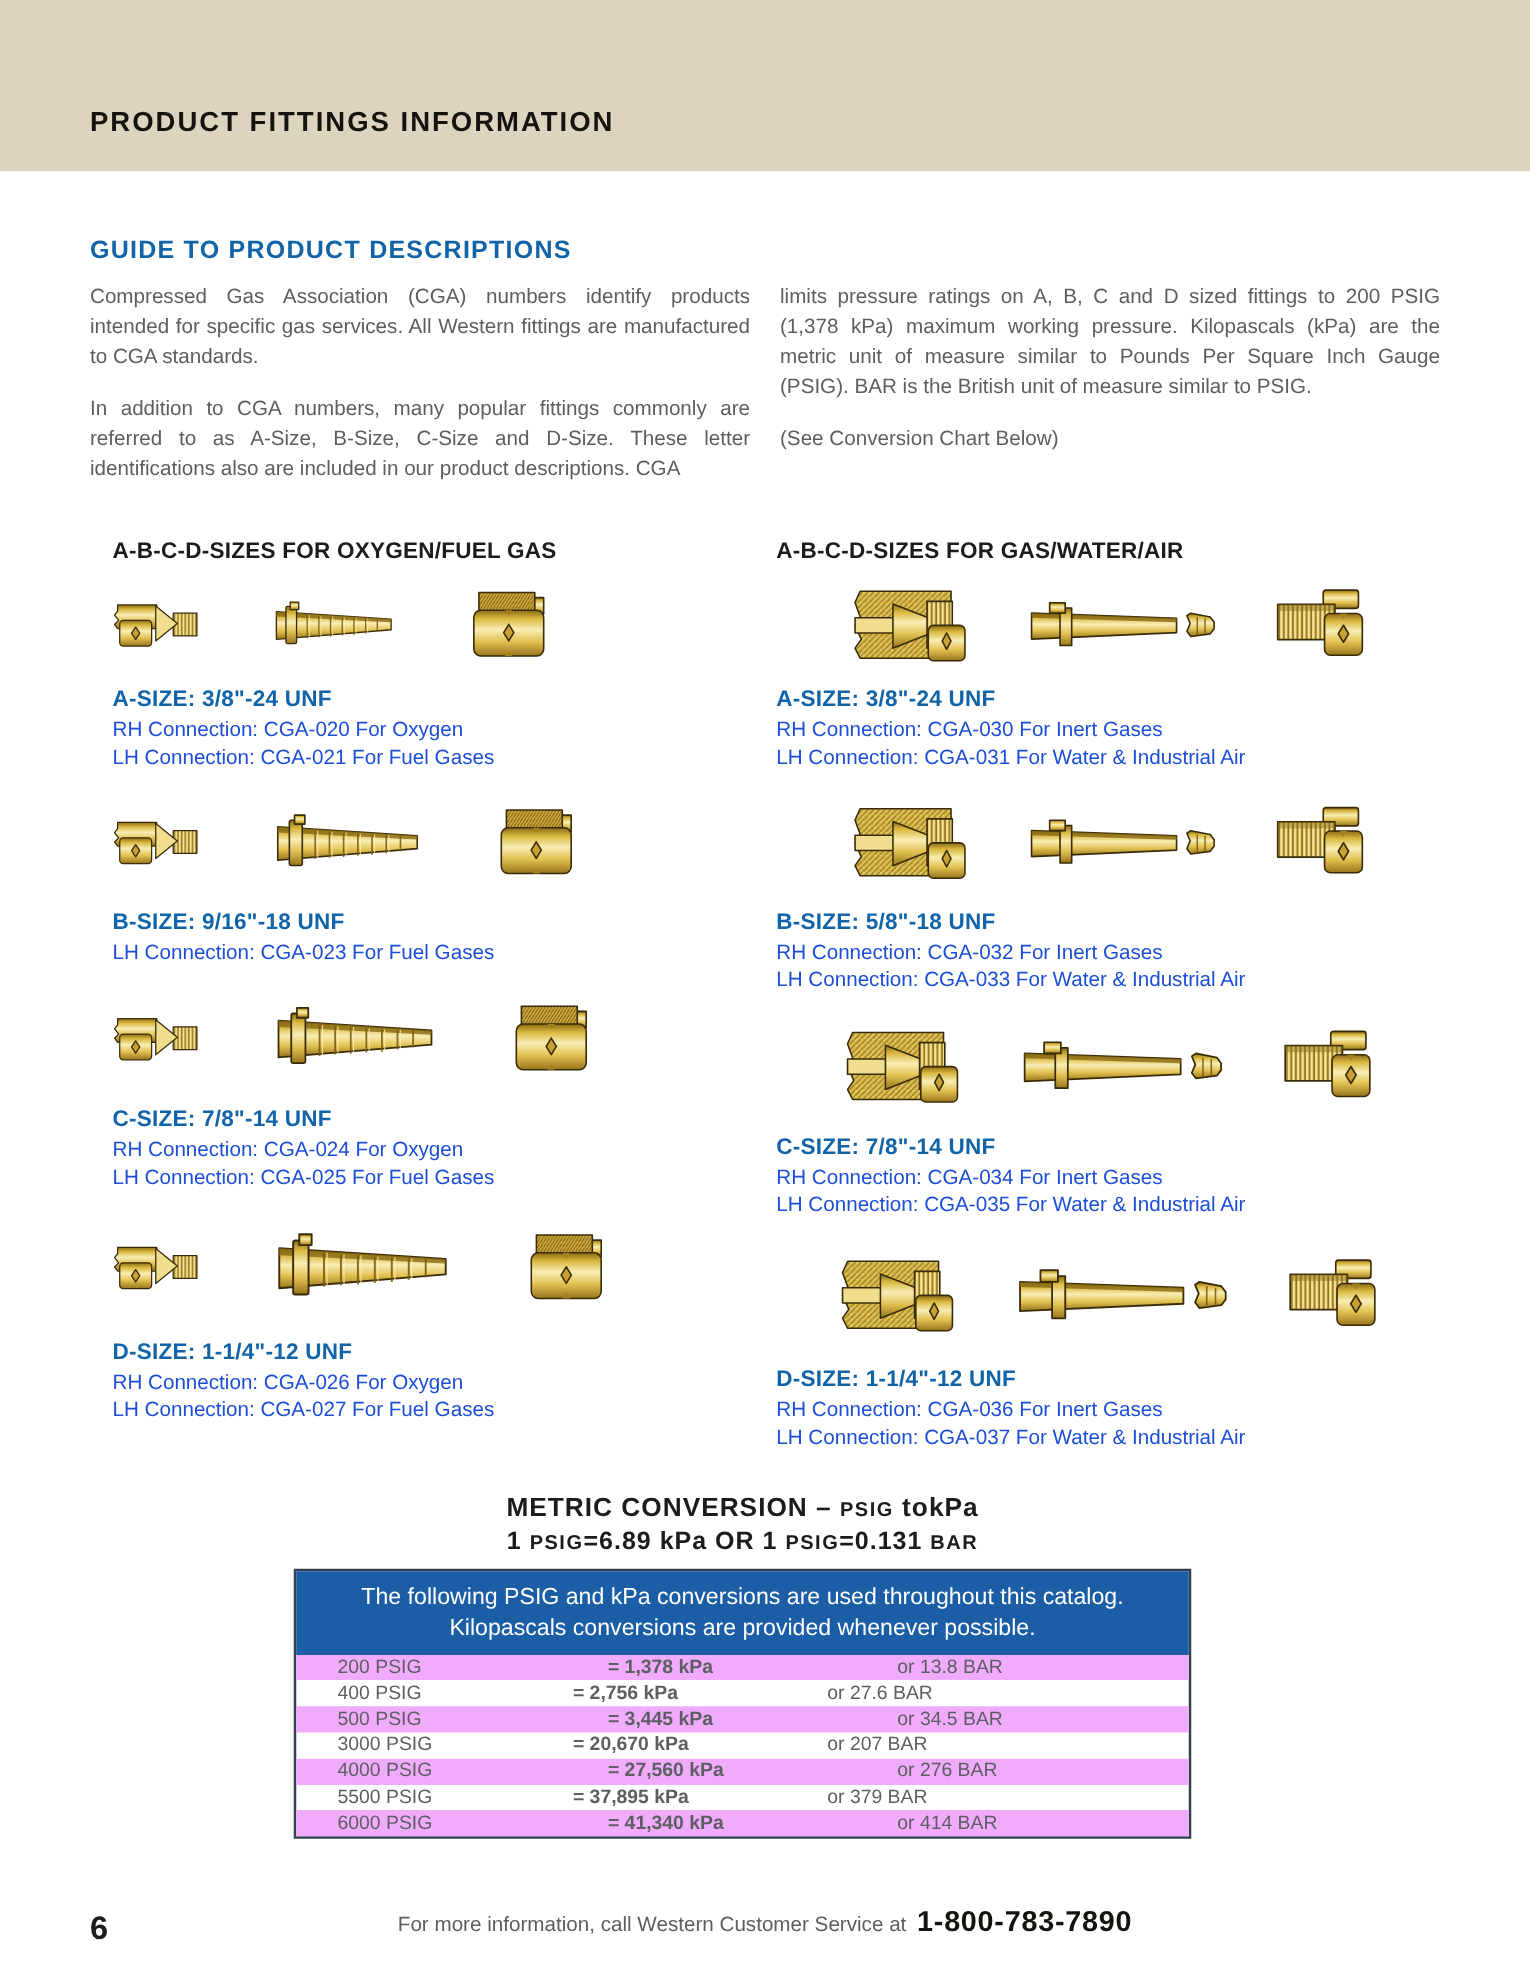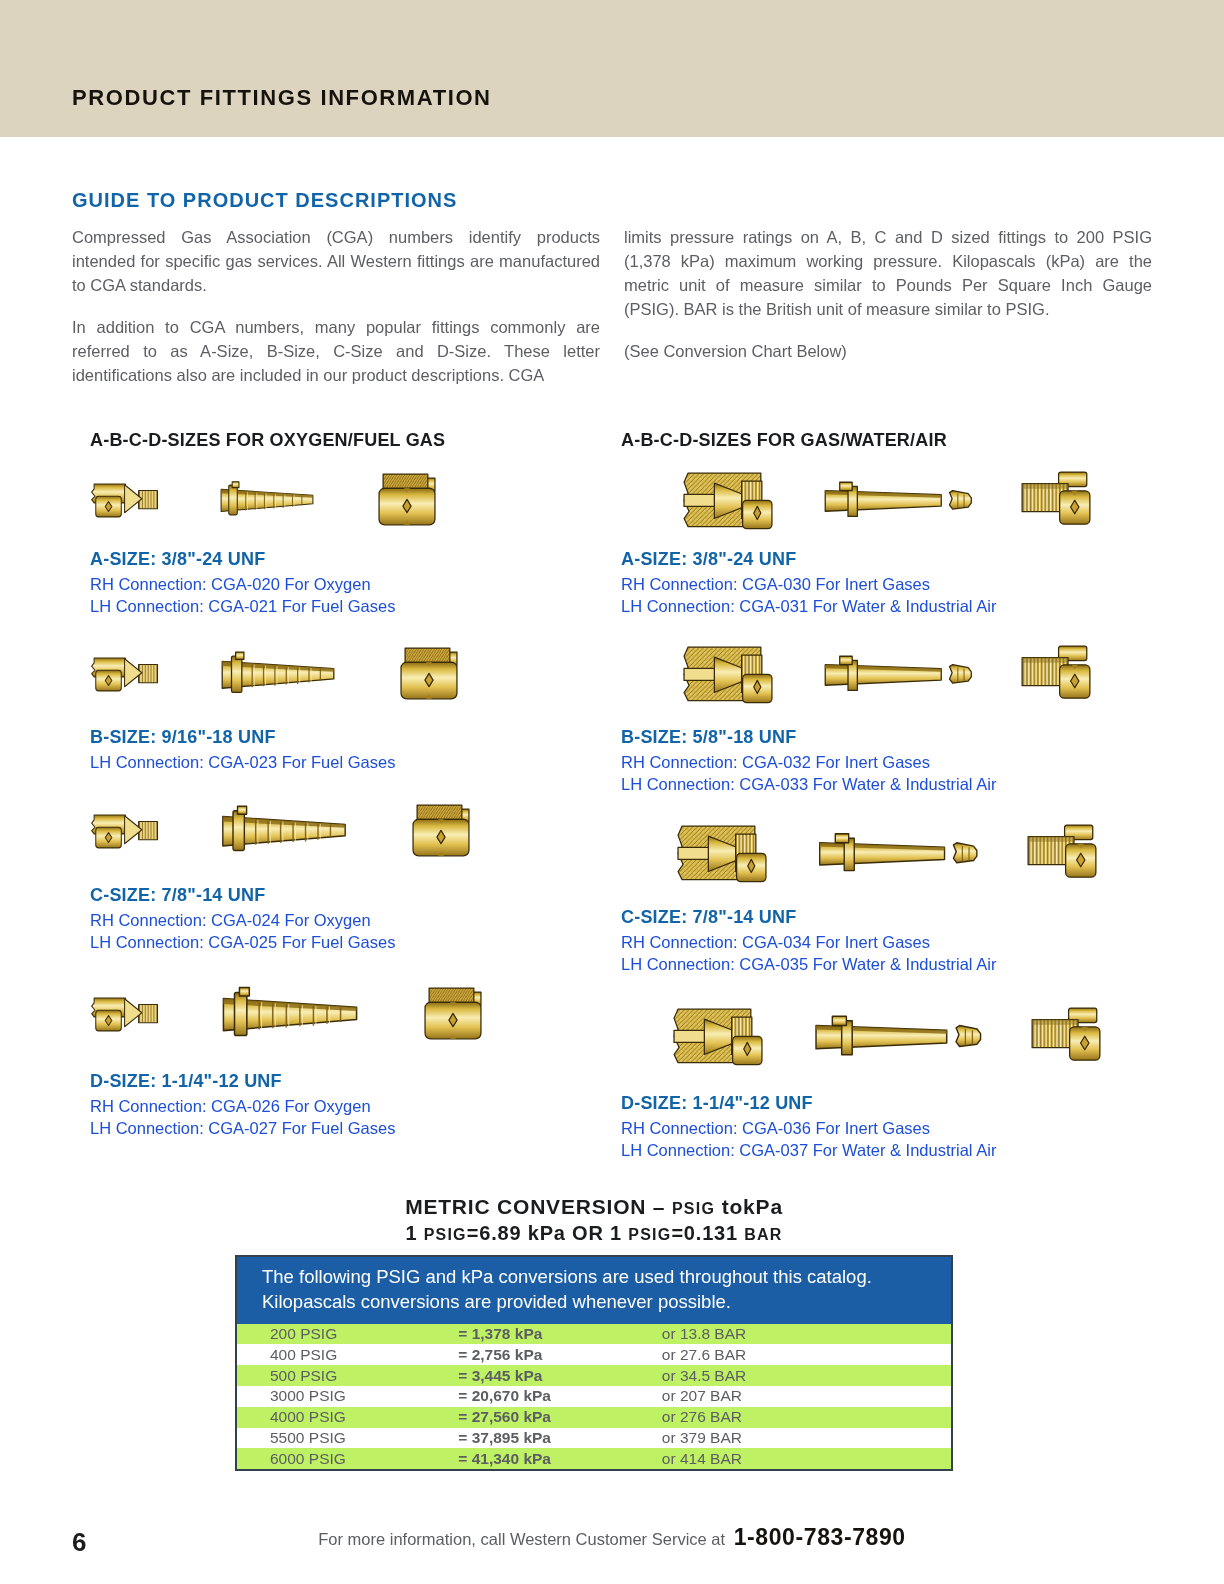--- a/index.html
+++ b/index.html
@@ -46,24 +46,24 @@
   .size-title{margin:2px 0 5px 0;font-size:18px;font-weight:800;color:#1264a8;letter-spacing:0.2px;}
   .conn{margin:0 0 3px 0;font-size:16.5px;color:#1d4ed8;}
 
   
   .conv{width:718px;margin:28px 0 0 163px;}
   .conv-title{text-align:center;color:#1b1c1e;font-weight:800;}
   .t1{font-size:21px;letter-spacing:0.8px;}
   .t2{font-size:20px;letter-spacing:0.8px;margin-top:3px;}
   .sm{font-size:16px;letter-spacing:1.2px;}
   .ctable{margin-top:10px;border:2.5px solid #33414f;background:#ffffff;}
-  .thead{background:#1b5ea6;color:#ffffff;font-size:18.5px;line-height:1.38;
-         padding:7px 8px 9px 25px;}
+  .thead{background:#1b5ea6;color:#ffffff;text-align:center;font-size:18.5px;line-height:1.38;
+         padding:7px 8px 9px 8px;}
   .trow{display:flex;align-items:center;height:20.8px;font-size:15.5px;color:#5d5e62;}
-  .trow.shade{background:#bef264;}
+  .trow.shade{background:#f0abfc;gap:28px;}
   .c1{flex:0 0 31%;padding-left:33px;box-sizing:border-box;}
   .c2{flex:0 0 28.5%;font-weight:bold;}
   .c3{flex:1;}
 
   
   .pageno{position:absolute;left:72px;bottom:26px;font-size:26px;font-weight:800;color:#1b1c1e;}
   .foot-line{position:absolute;left:0;right:0;bottom:33px;text-align:center;
              font-size:16.5px;color:#5d5e62;}
   .phone{font-weight:800;color:#16130e;font-size:23px;letter-spacing:0.6px;margin-left:4px;}
 

